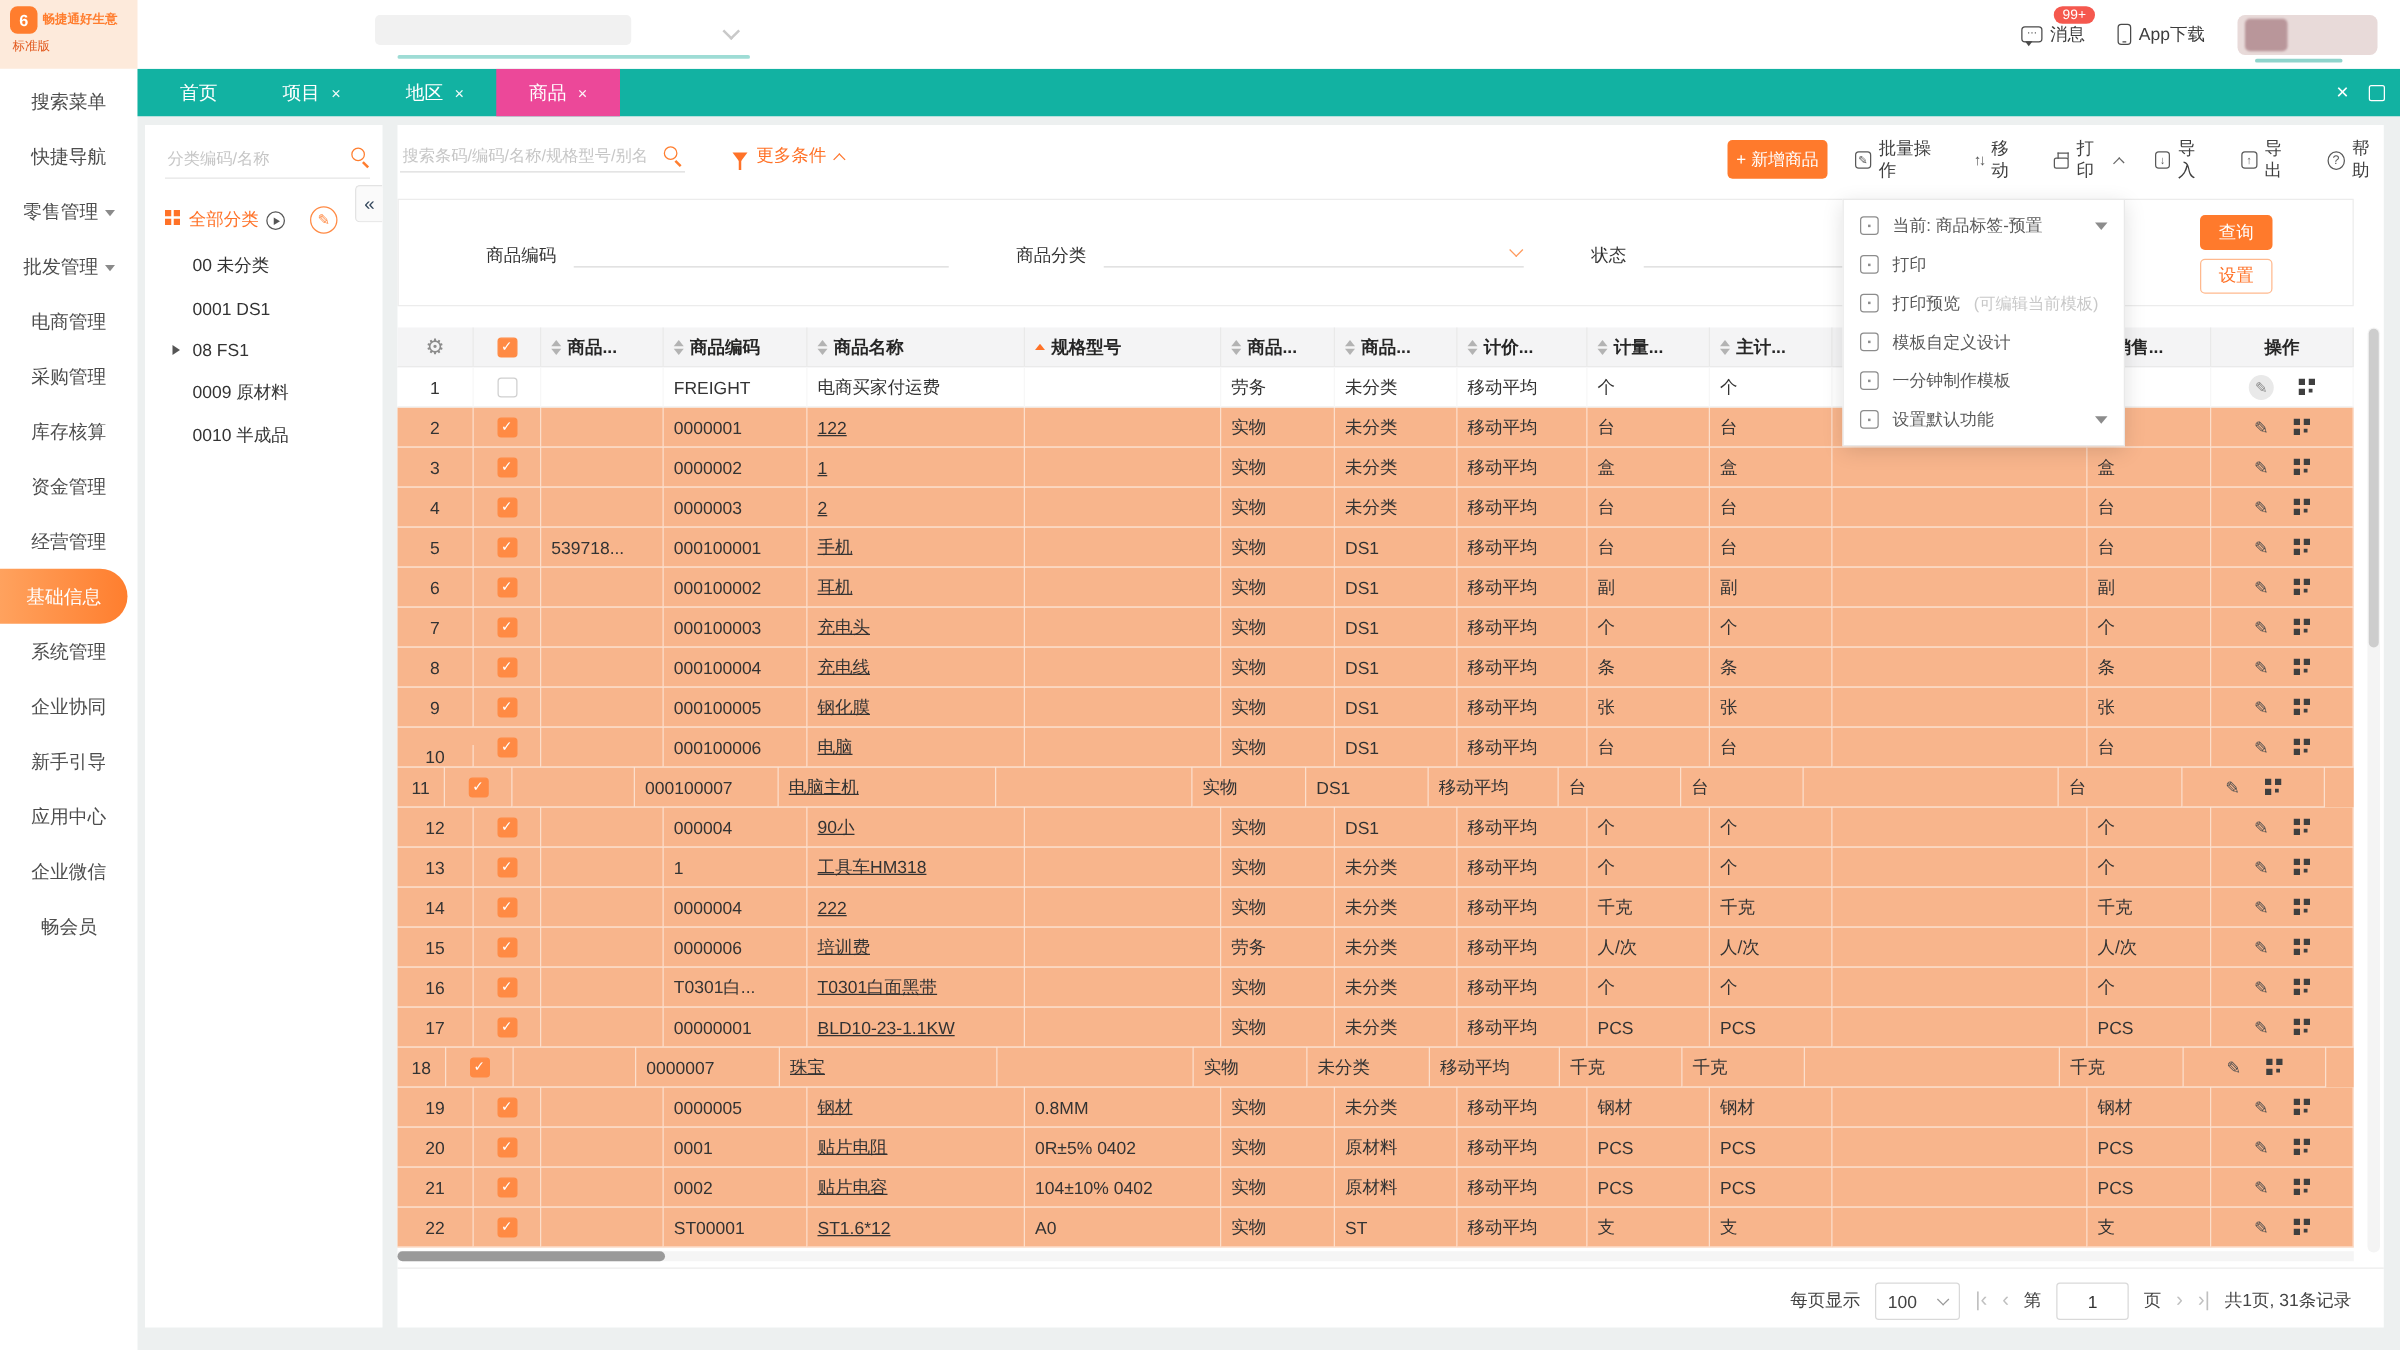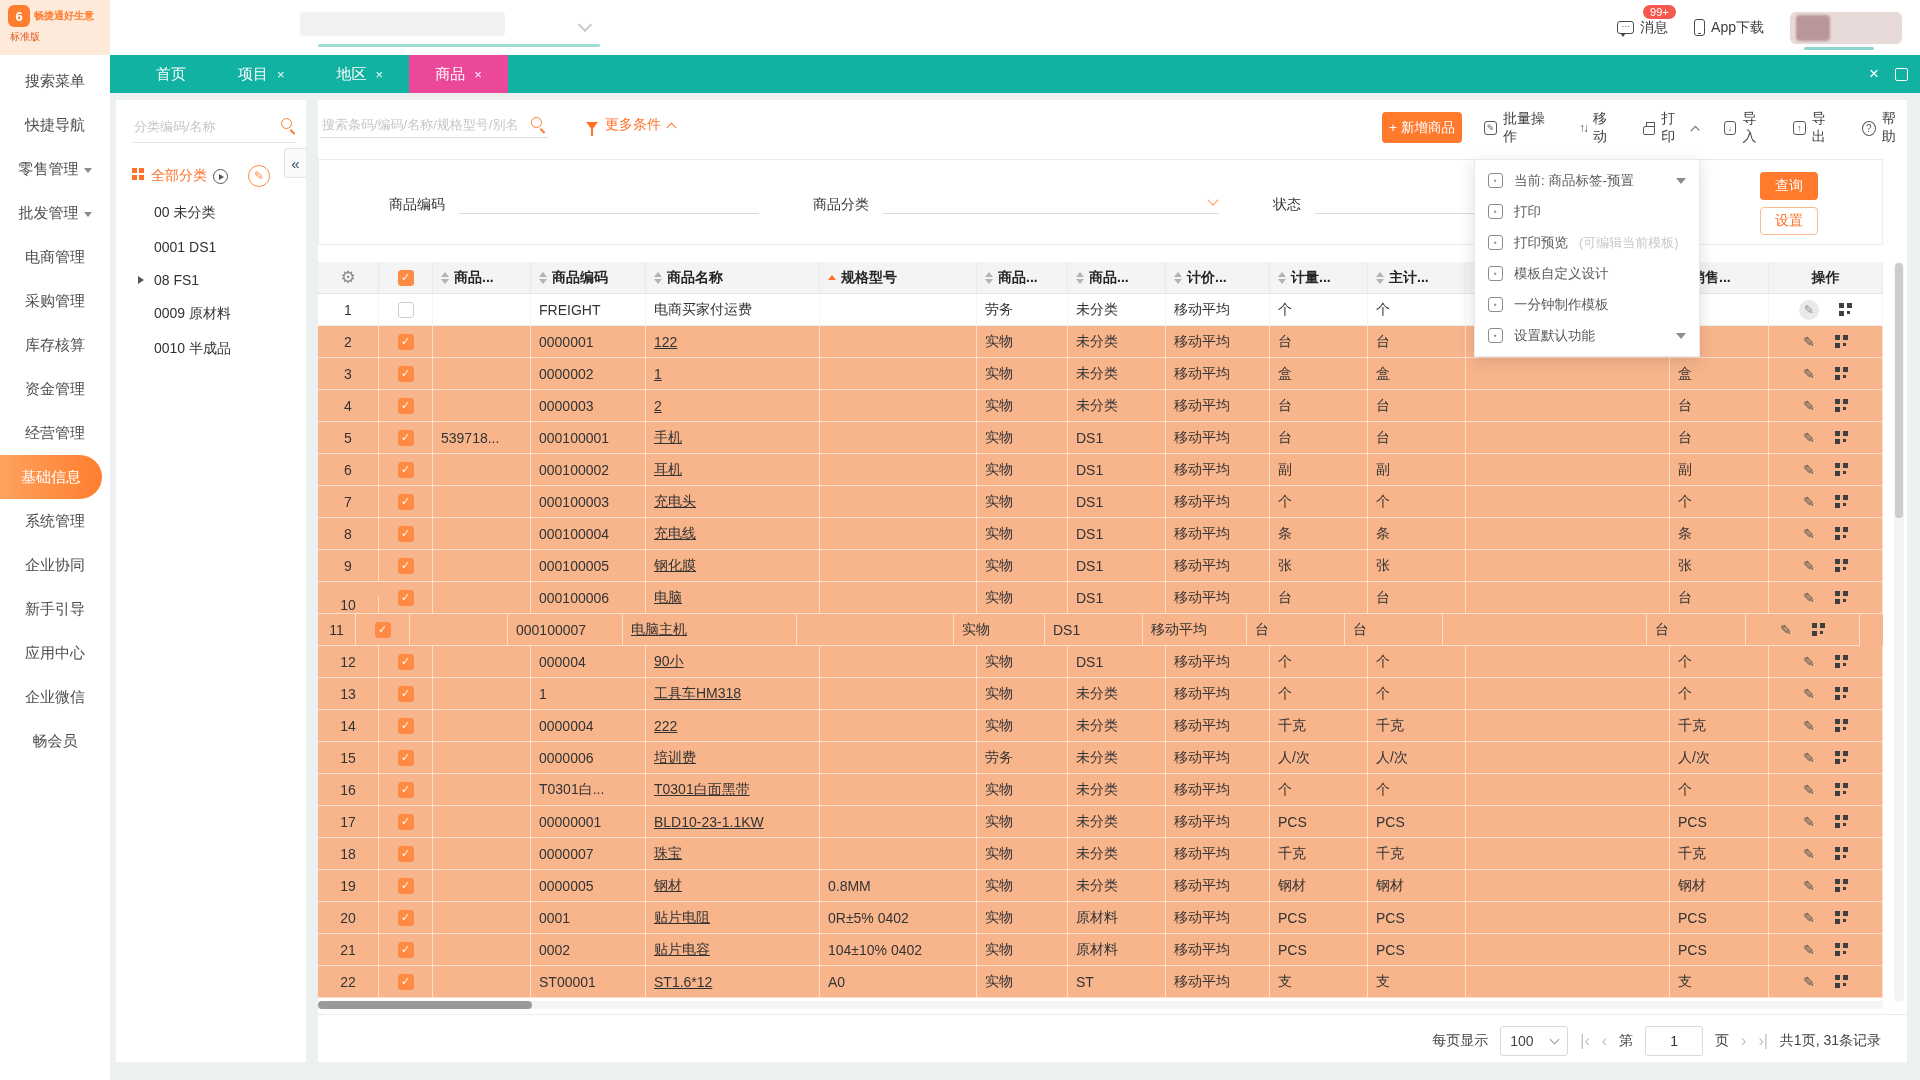--- a/index.html
+++ b/index.html
@@ -28,21 +28,21 @@
 .avatar-blur::before{content:"";position:absolute;left:6px;top:3px;width:34px;height:26px;background:#b9969a;border-radius:4px;filter:blur(1px)}
 .avatar-blur::after{content:"";position:absolute;left:14px;bottom:-6px;width:70px;height:3px;background:#8fd4cc;border-radius:2px}
 
 
 .sidebar{position:absolute;left:0;top:55px;width:110px;height:1025px;background:#fff;padding-top:4px;z-index:4}
 .side-item{height:44px;display:flex;align-items:center;justify-content:center;font-size:15px;color:#4d4d4d;gap:5px;cursor:pointer}
 .side-item .dcaret{width:0;height:0;border-top:5px solid #8a8a8a;border-left:4px solid transparent;border-right:4px solid transparent;margin-top:2px}
 .side-item.active{background:linear-gradient(90deg,#ffa25e,#ff7e2e);color:#fff;border-radius:0 22px 22px 0;margin-right:8px}
 
 
-.tabbar{position:absolute;left:110px;top:55px;width:1810px;height:38px;background:#12b2a2;display:flex;align-items:stretch;padding-left:20px;z-index:4}
+.tabbar{position:absolute;left:110px;top:55px;width:1810px;height:38px;background:#12b2a2;display:flex;align-items:stretch;padding-left:8px;z-index:4}
 .tab{display:flex;align-items:center;gap:9px;padding:0 26px;color:#fff;font-size:15px;cursor:pointer}
 .tab.active{background:#ec4899}
 .tab .x{font-size:13px;opacity:.95}
 .tab-right{position:absolute;right:12px;top:0;height:38px;display:flex;align-items:center;gap:16px;color:#fff;font-size:15px}
 .fs-box{width:13px;height:13px;border:1.7px solid #fff;border-radius:2px}
 
 
 .cat-panel{position:absolute;left:116px;top:100px;width:190px;height:962px;background:#fff;padding:16px 10px 0 16px;z-index:3}
 .cat-search{position:relative;border-bottom:1px solid #e5e5e5;padding:2px 24px 8px 2px}
 .cat-search input{border:0;outline:0;width:100%;font-size:13px;color:#000000;background:transparent}
@@ -798,21 +798,21 @@
           <div class="cell" style="width: 98px;">PCS</div>
           <div class="cell" style="width: 98px;">PCS</div>
           <div class="cell" style="width: 204px;"></div>
           <div class="cell" style="width: 99px;">PCS</div>
           <div class="cell ops" style="width: 114px;">
             <span class="pencil">✎</span>
             <span class="qr"></span>
           </div>
         </div>
         <div class="row sel">
-          <div class="cell c-center" style="width: 61px;">18</div>
+          <div class="cell c-center" style="width: 39px;">18</div>
           <div class="cell c-center" style="width: 54px;">
             <span class="cb on">✓</span>
           </div>
           <div class="cell" style="width: 98px;"></div>
           <div class="cell" style="width: 115px;">0000007</div>
           <div class="cell" style="width: 174px;">
             <span class="name-link">珠宝</span>
           </div>
           <div class="cell" style="width: 157px;"></div>
           <div class="cell" style="width: 91px;">实物</div>

